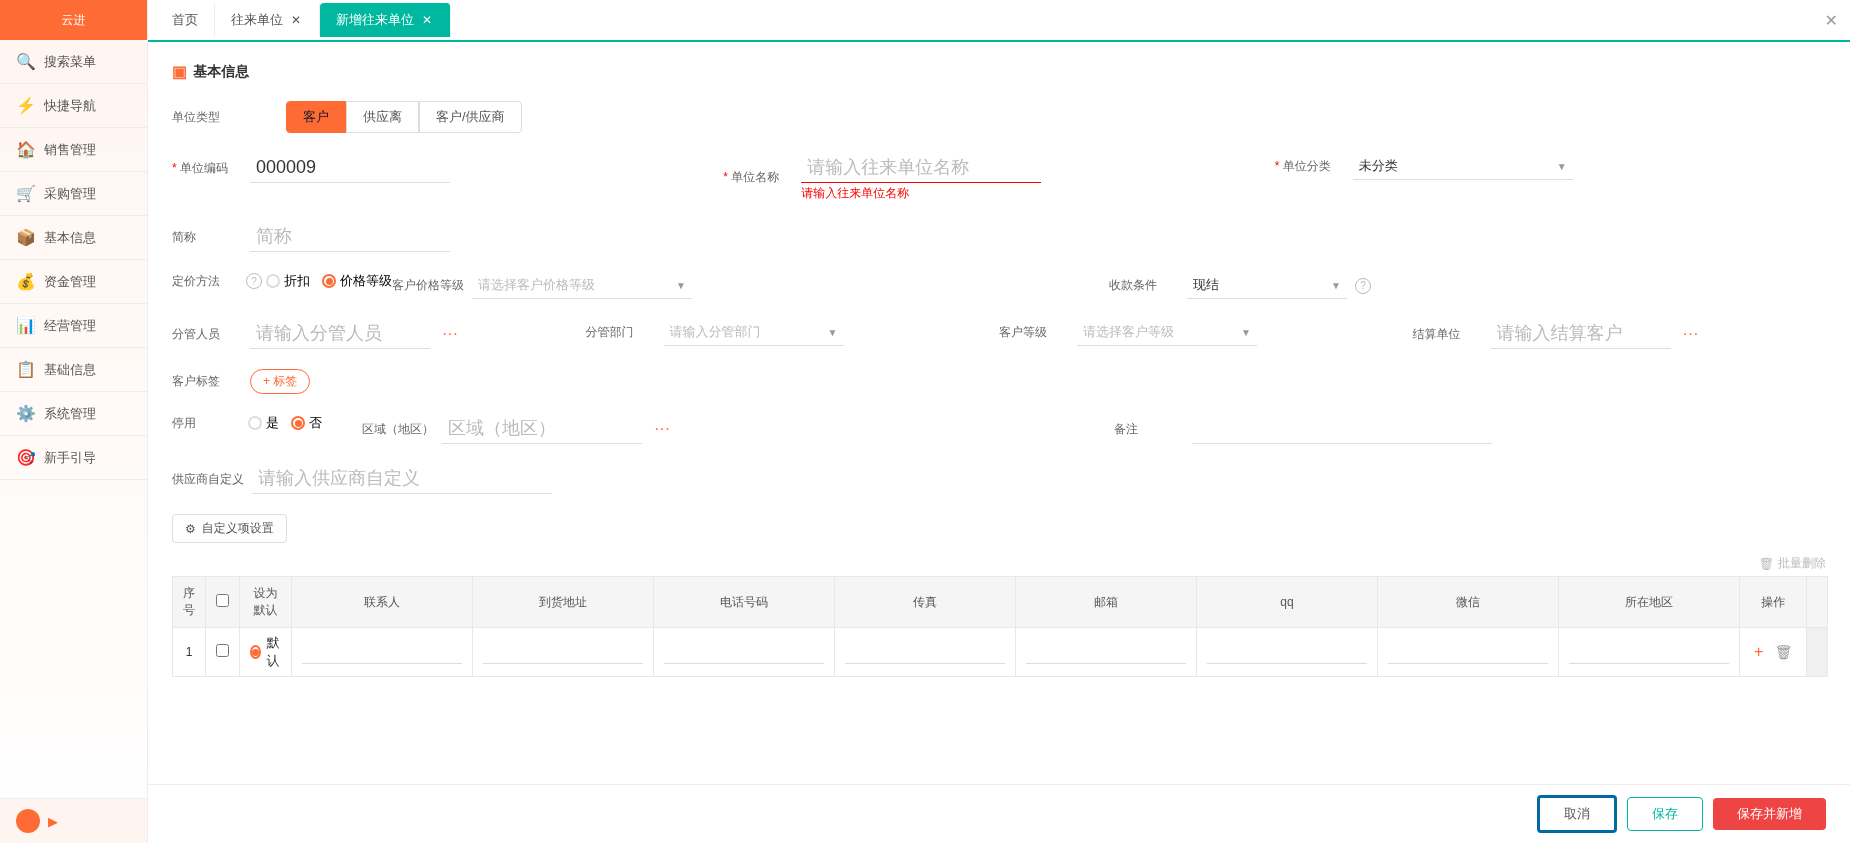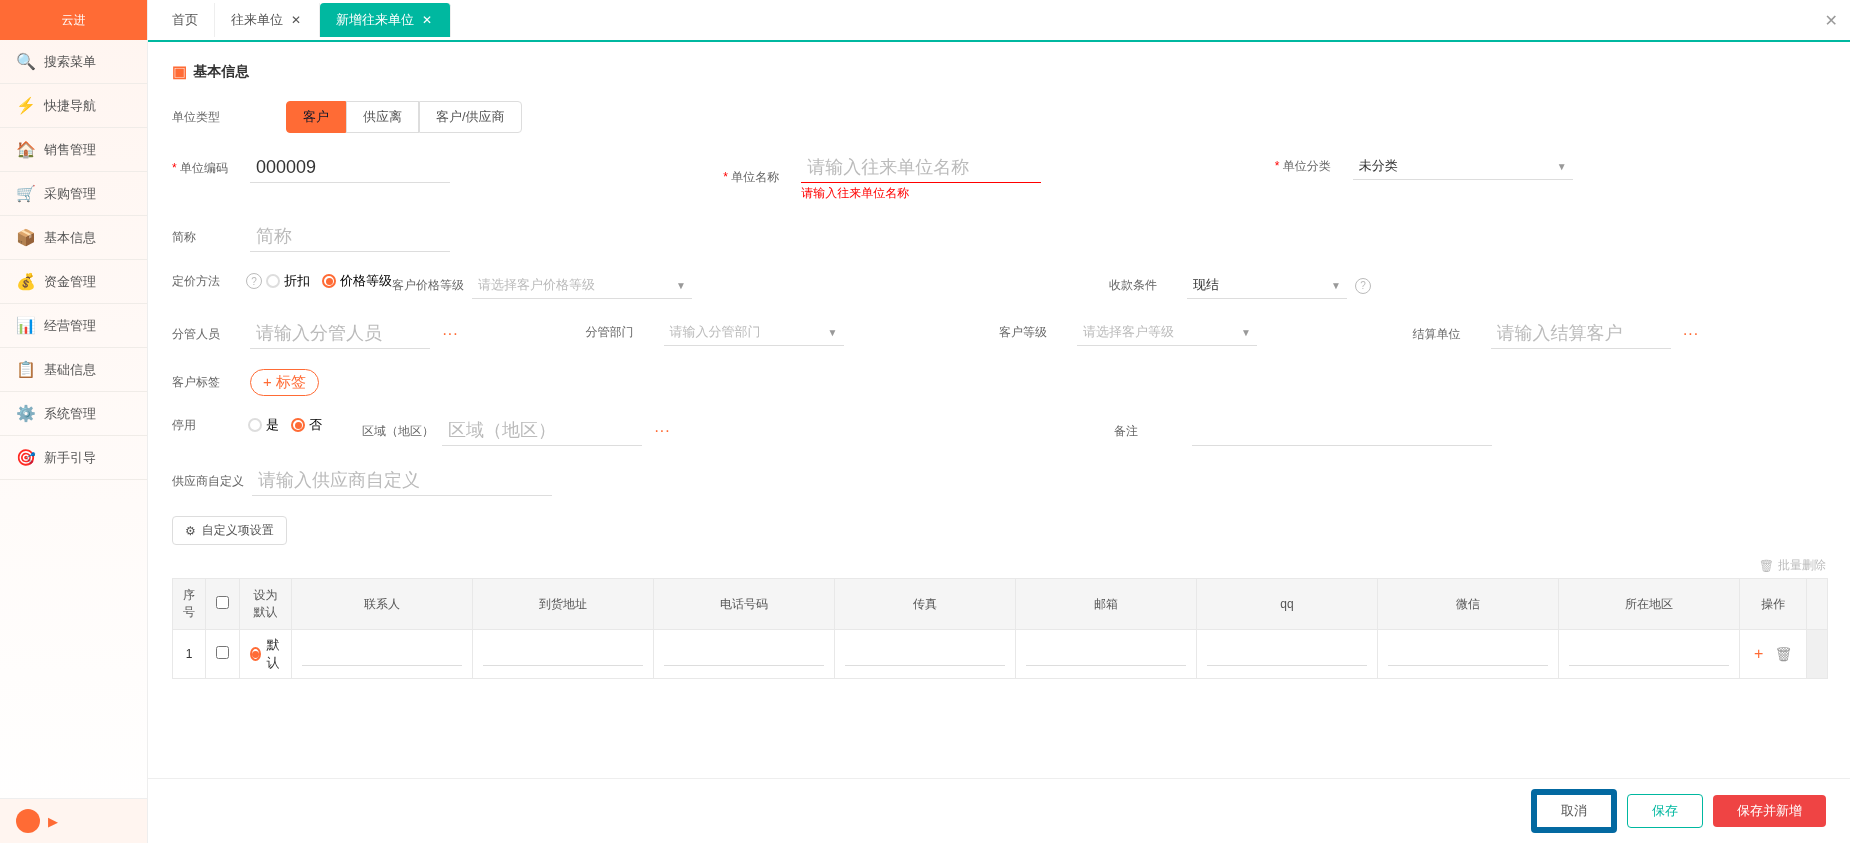--- a/index.html
+++ b/index.html
@@ -234,21 +234,21 @@
       font-size: 16px;
       padding: 0 4px;
     }
 
     
     .tag-btn {
       border: 1px solid #ff6b35;
       color: #ff6b35;
       border-radius: 20px;
       padding: 3px 12px;
-      font-size: 15px;
+      font-size: 12px;
       cursor: pointer;
       background: white;
       display: flex;
       align-items: center;
       gap: 4px;
     }
 
     
     .help-icon {
       display: inline-flex;
@@ -322,21 +322,21 @@
       display: flex;
       justify-content: flex-end;
       align-items: center;
       padding: 10px 24px;
       background: #fff;
       border-top: 1px solid #eee;
       gap: 10px;
     }
     .btn-cancel {
       padding: 7px 24px;
-      border: 6px solid #0369a1;
+      border: 3px solid #0369a1;
       border-radius: 4px;
       cursor: pointer;
       font-size: 13px;
       background: white;
       color: #555;
     }
     .btn-save {
       padding: 7px 24px;
       border: 1px solid #00b8a0;
       border-radius: 4px;

